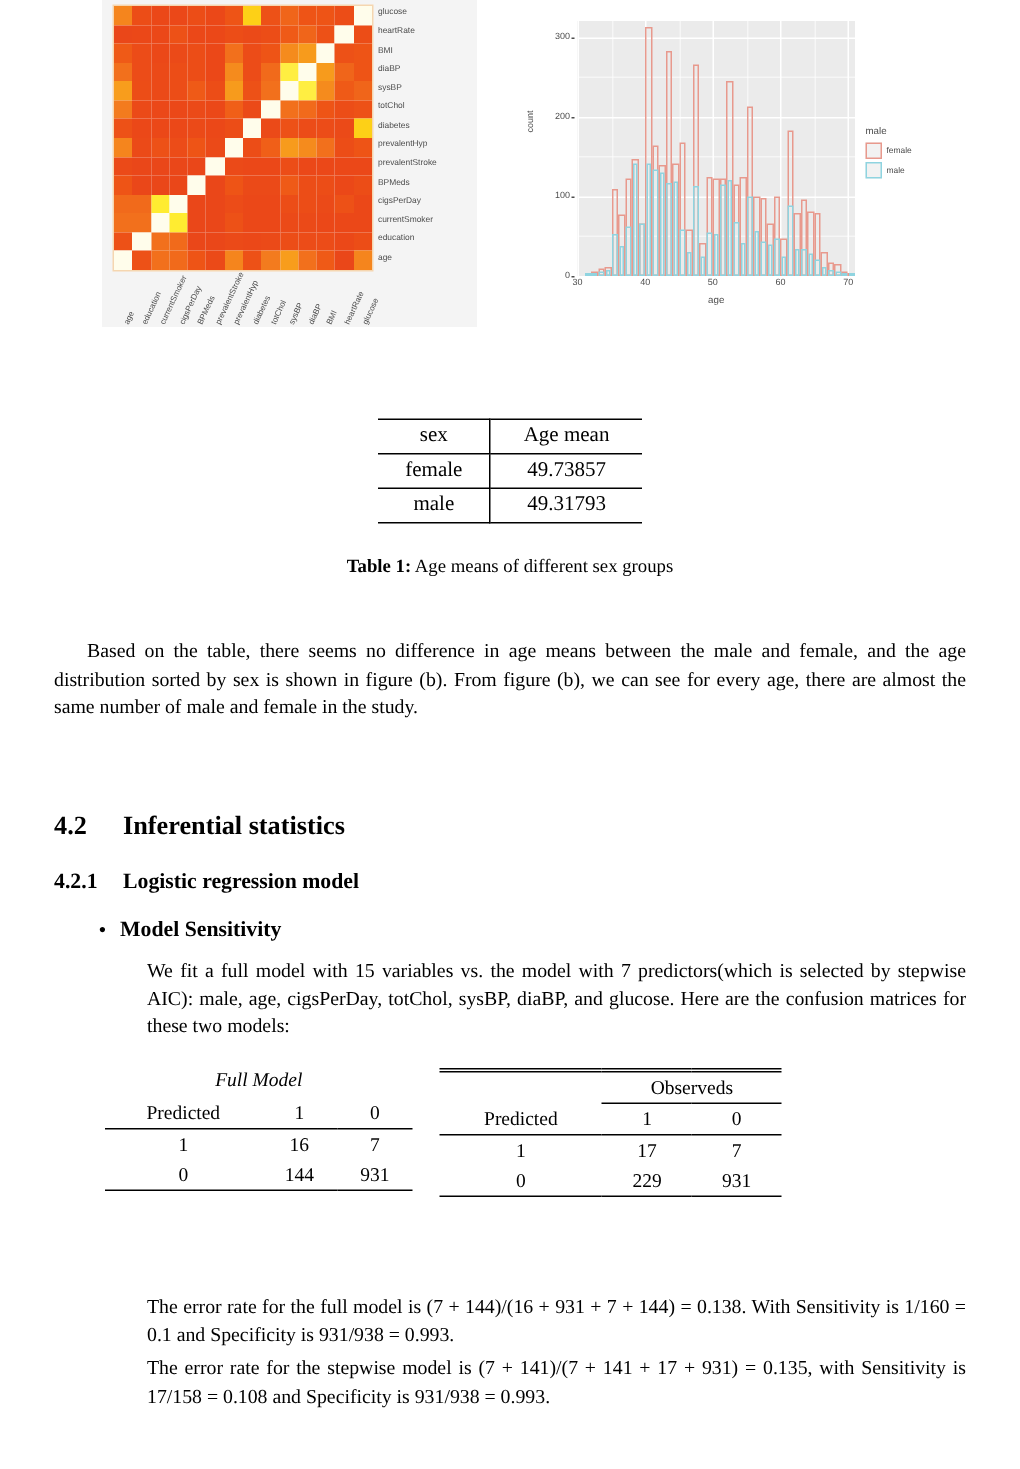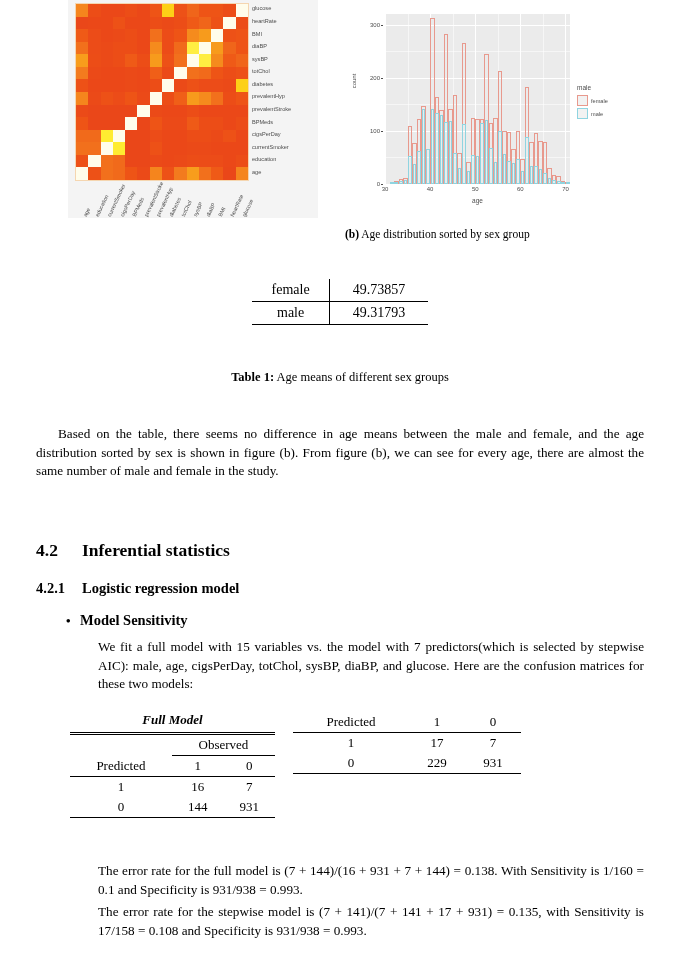--- a/index.html
+++ b/index.html
@@ -280,21 +280,20 @@
   
   .cm-block { position: absolute; }
   .cm-left { left: 70px; top: 712px; width: 205px; }
   .cm-right { left: 293px; top: 712px; width: 228px; }
 
   .cm-title {
     font-style: italic;
     font-size: 13px;
     text-align: center;
     margin-bottom: 4px;
-    font-weight: bold;
   }
   table.cm {
     border-collapse: collapse;
     width: 100%;
     font-size: 13px;
   }
   table.cm td { padding: 2px 4px; text-align: center; }
   table.cm td.lbl { text-align: center; }
   .cm .dblrule-top td { border-top: 3px double #000; }
   .cm .rule-under td { border-bottom: .8px solid #000; }
@@ -665,29 +664,29 @@
         <span class="legend-key female"></span>
         <span class="legend-label">female</span>
       </div>
       <div class="legend-row">
         <span class="legend-key male"></span>
         <span class="legend-label">male</span>
       </div>
     </div>
   </div>
 
-  <div class="caption cap-b">
-    <b>(b)</b>
-    <span>Age distribution sorted by sex group</span>
-  </div>
 </div>
 
 <div class="t1-wrap">
   <table class="t1">
     <tbody>
+      <tr class="hdr rule-top">
+        <td class="vline">sex</td>
+        <td>Age mean</td>
+      </tr>
       <tr class="rule-bot">
         <td class="vline">female</td>
         <td>49.73857</td>
       </tr>
       <tr class="rule-bot">
         <td class="vline">male</td>
         <td>49.31793</td>
       </tr>
     </tbody>
   </table>
@@ -709,55 +708,55 @@
 </h3>
 
 <div class="bullet-item">
   <span class="dot">•</span><span>Model Sensitivity</span>
 </div>
 
 <div class="para para-fit">We fit a full model with 15 variables vs. the model with 7 predictors(which is selected by stepwise AIC): male, age, cigsPerDay, totChol, sysBP, diaBP, and glucose. Here are the confusion matrices for these two models:</div>
 
 <div class="cm-block cm-left">
   <div class="cm-title">Full Model</div>
-  <table class="cm">
-    <tbody>
-      <tr class="dblrule-top">
-        <td></td>
-        <td class="obs-cell" colspan="2">Observed</td>
-      </tr>
-      <tr class="rule-under">
-        <td class="lbl">Predicted</td>
-        <td>1</td>
-        <td>0</td>
-      </tr>
-      <tr>
-        <td>1</td>
-        <td>16</td>
-        <td>7</td>
-      </tr>
-      <tr class="bottomrule">
-        <td>0</td>
-        <td>144</td>
-        <td>931</td>
-      </tr>
-    </tbody>
-  </table>
-</div>
-
-<div class="cm-block cm-right">
   <table class="cm">
     <tbody>
       <tr class="rule-under">
         <td class="lbl">Predicted</td>
         <td>1</td>
         <td>0</td>
       </tr>
       <tr>
         <td>1</td>
+        <td>16</td>
+        <td>7</td>
+      </tr>
+      <tr class="bottomrule">
+        <td>0</td>
+        <td>144</td>
+        <td>931</td>
+      </tr>
+    </tbody>
+  </table>
+</div>
+
+<div class="cm-block cm-right">
+  <table class="cm">
+    <tbody>
+      <tr class="dblrule-top">
+        <td></td>
+        <td class="obs-cell" colspan="2">Observeds</td>
+      </tr>
+      <tr class="rule-under">
+        <td class="lbl">Predicted</td>
+        <td>1</td>
+        <td>0</td>
+      </tr>
+      <tr>
+        <td>1</td>
         <td>17</td>
         <td>7</td>
       </tr>
       <tr class="bottomrule">
         <td>0</td>
         <td>229</td>
         <td>931</td>
       </tr>
     </tbody>
   </table>

